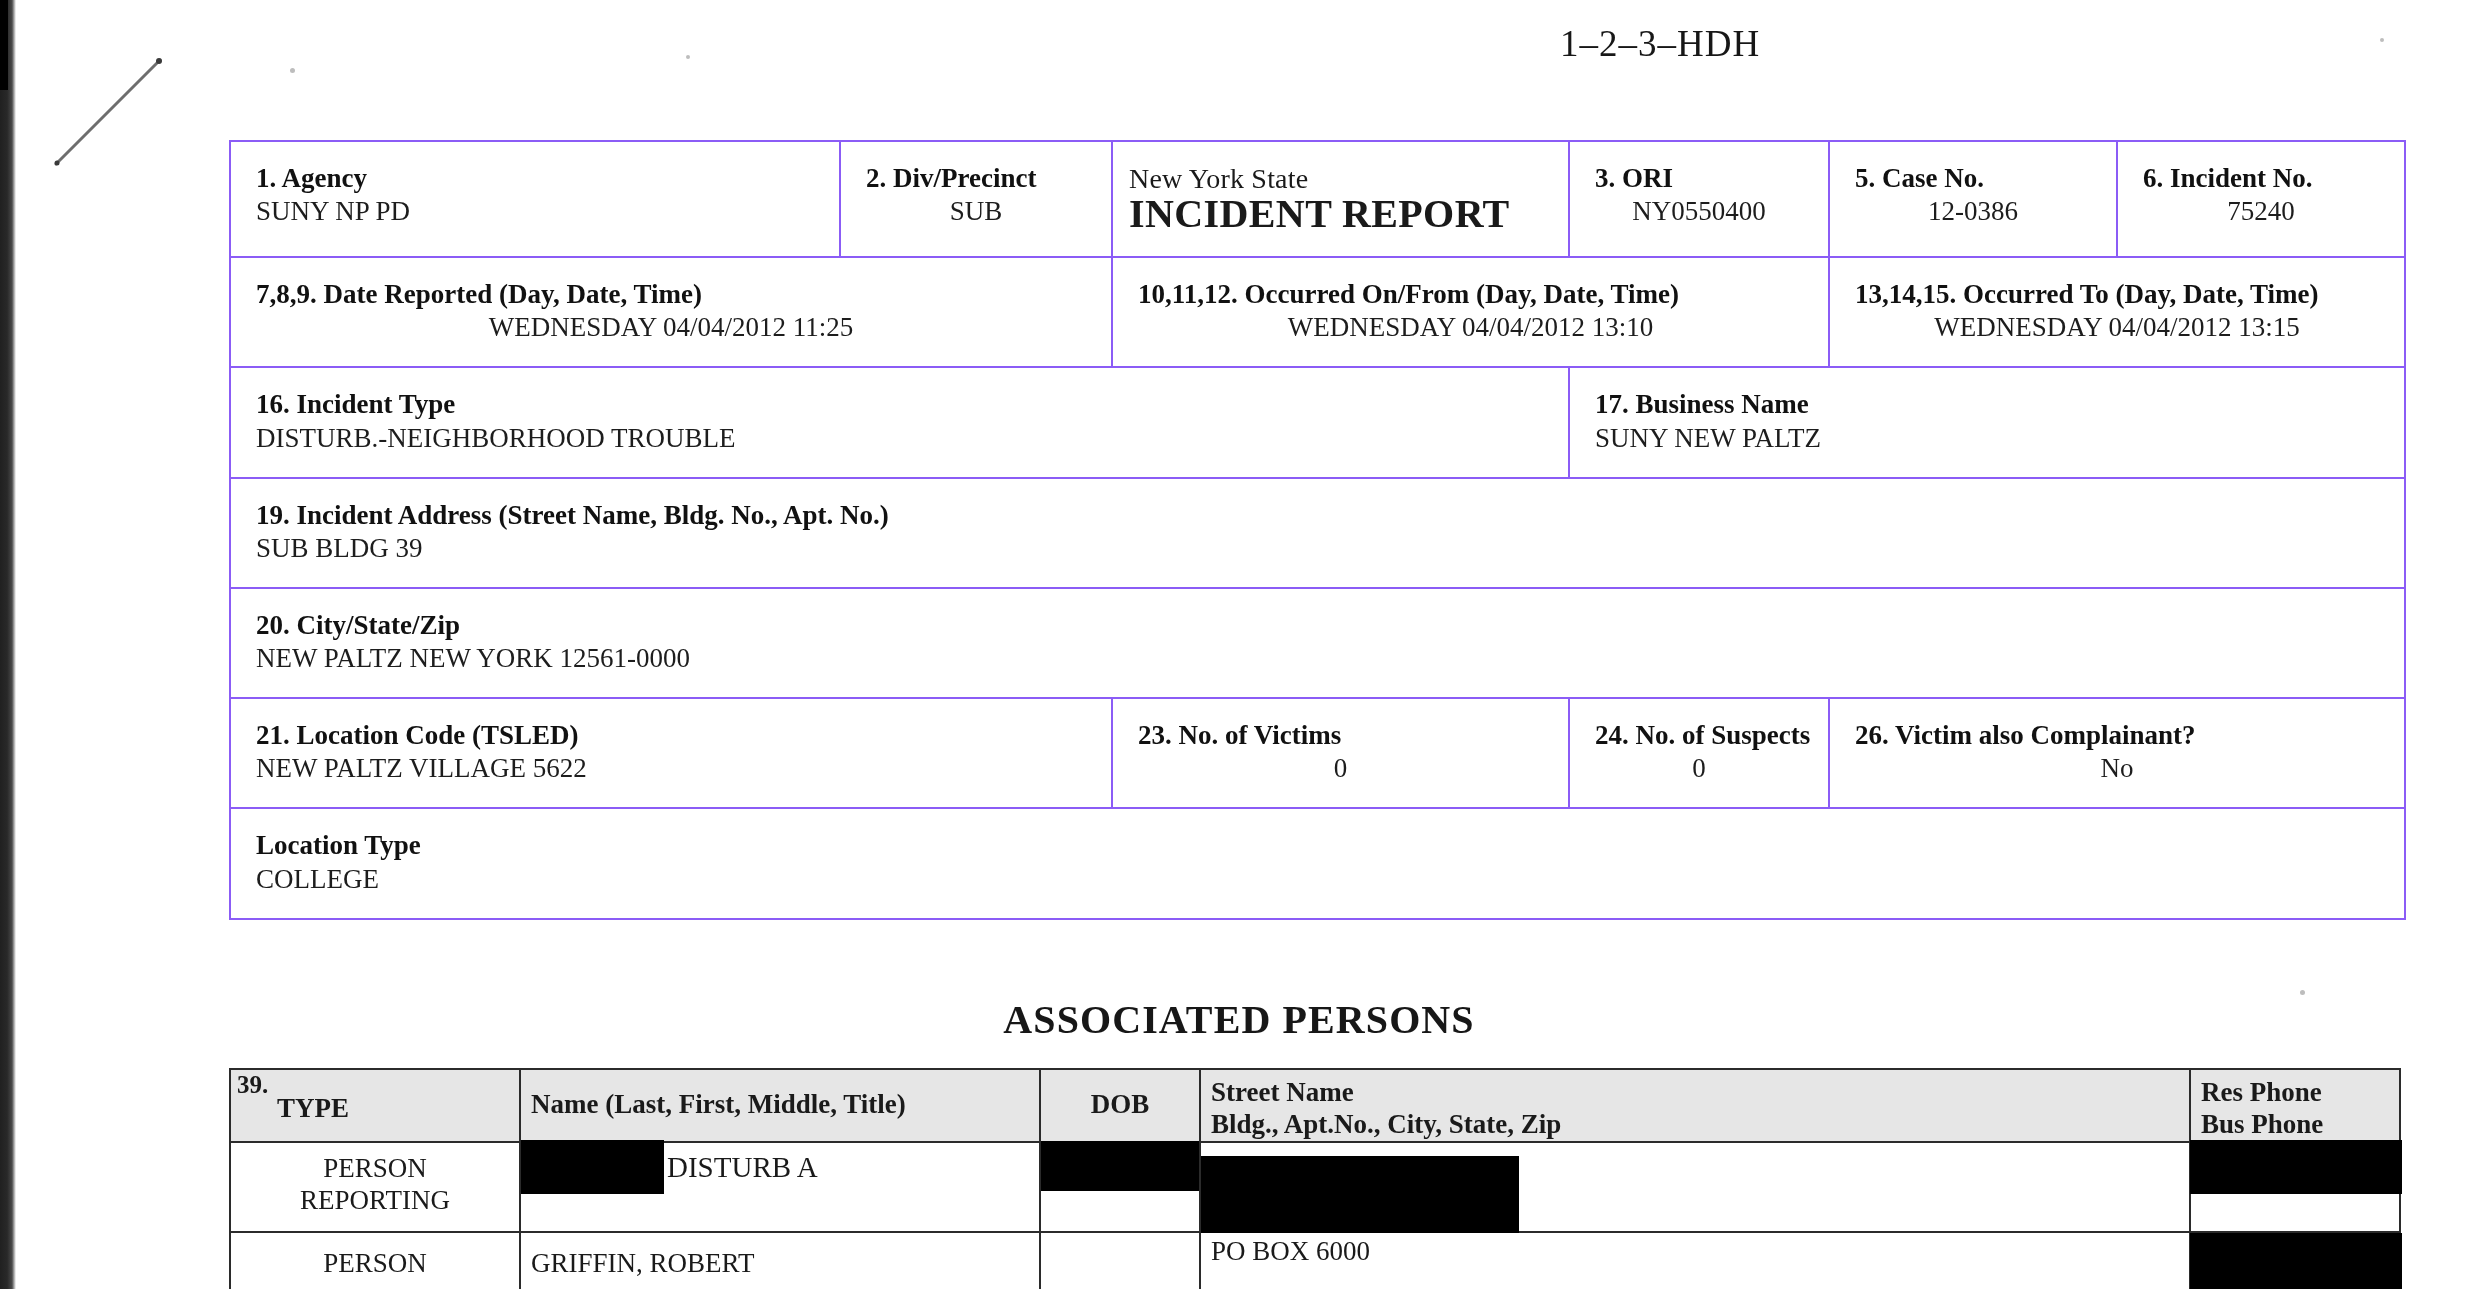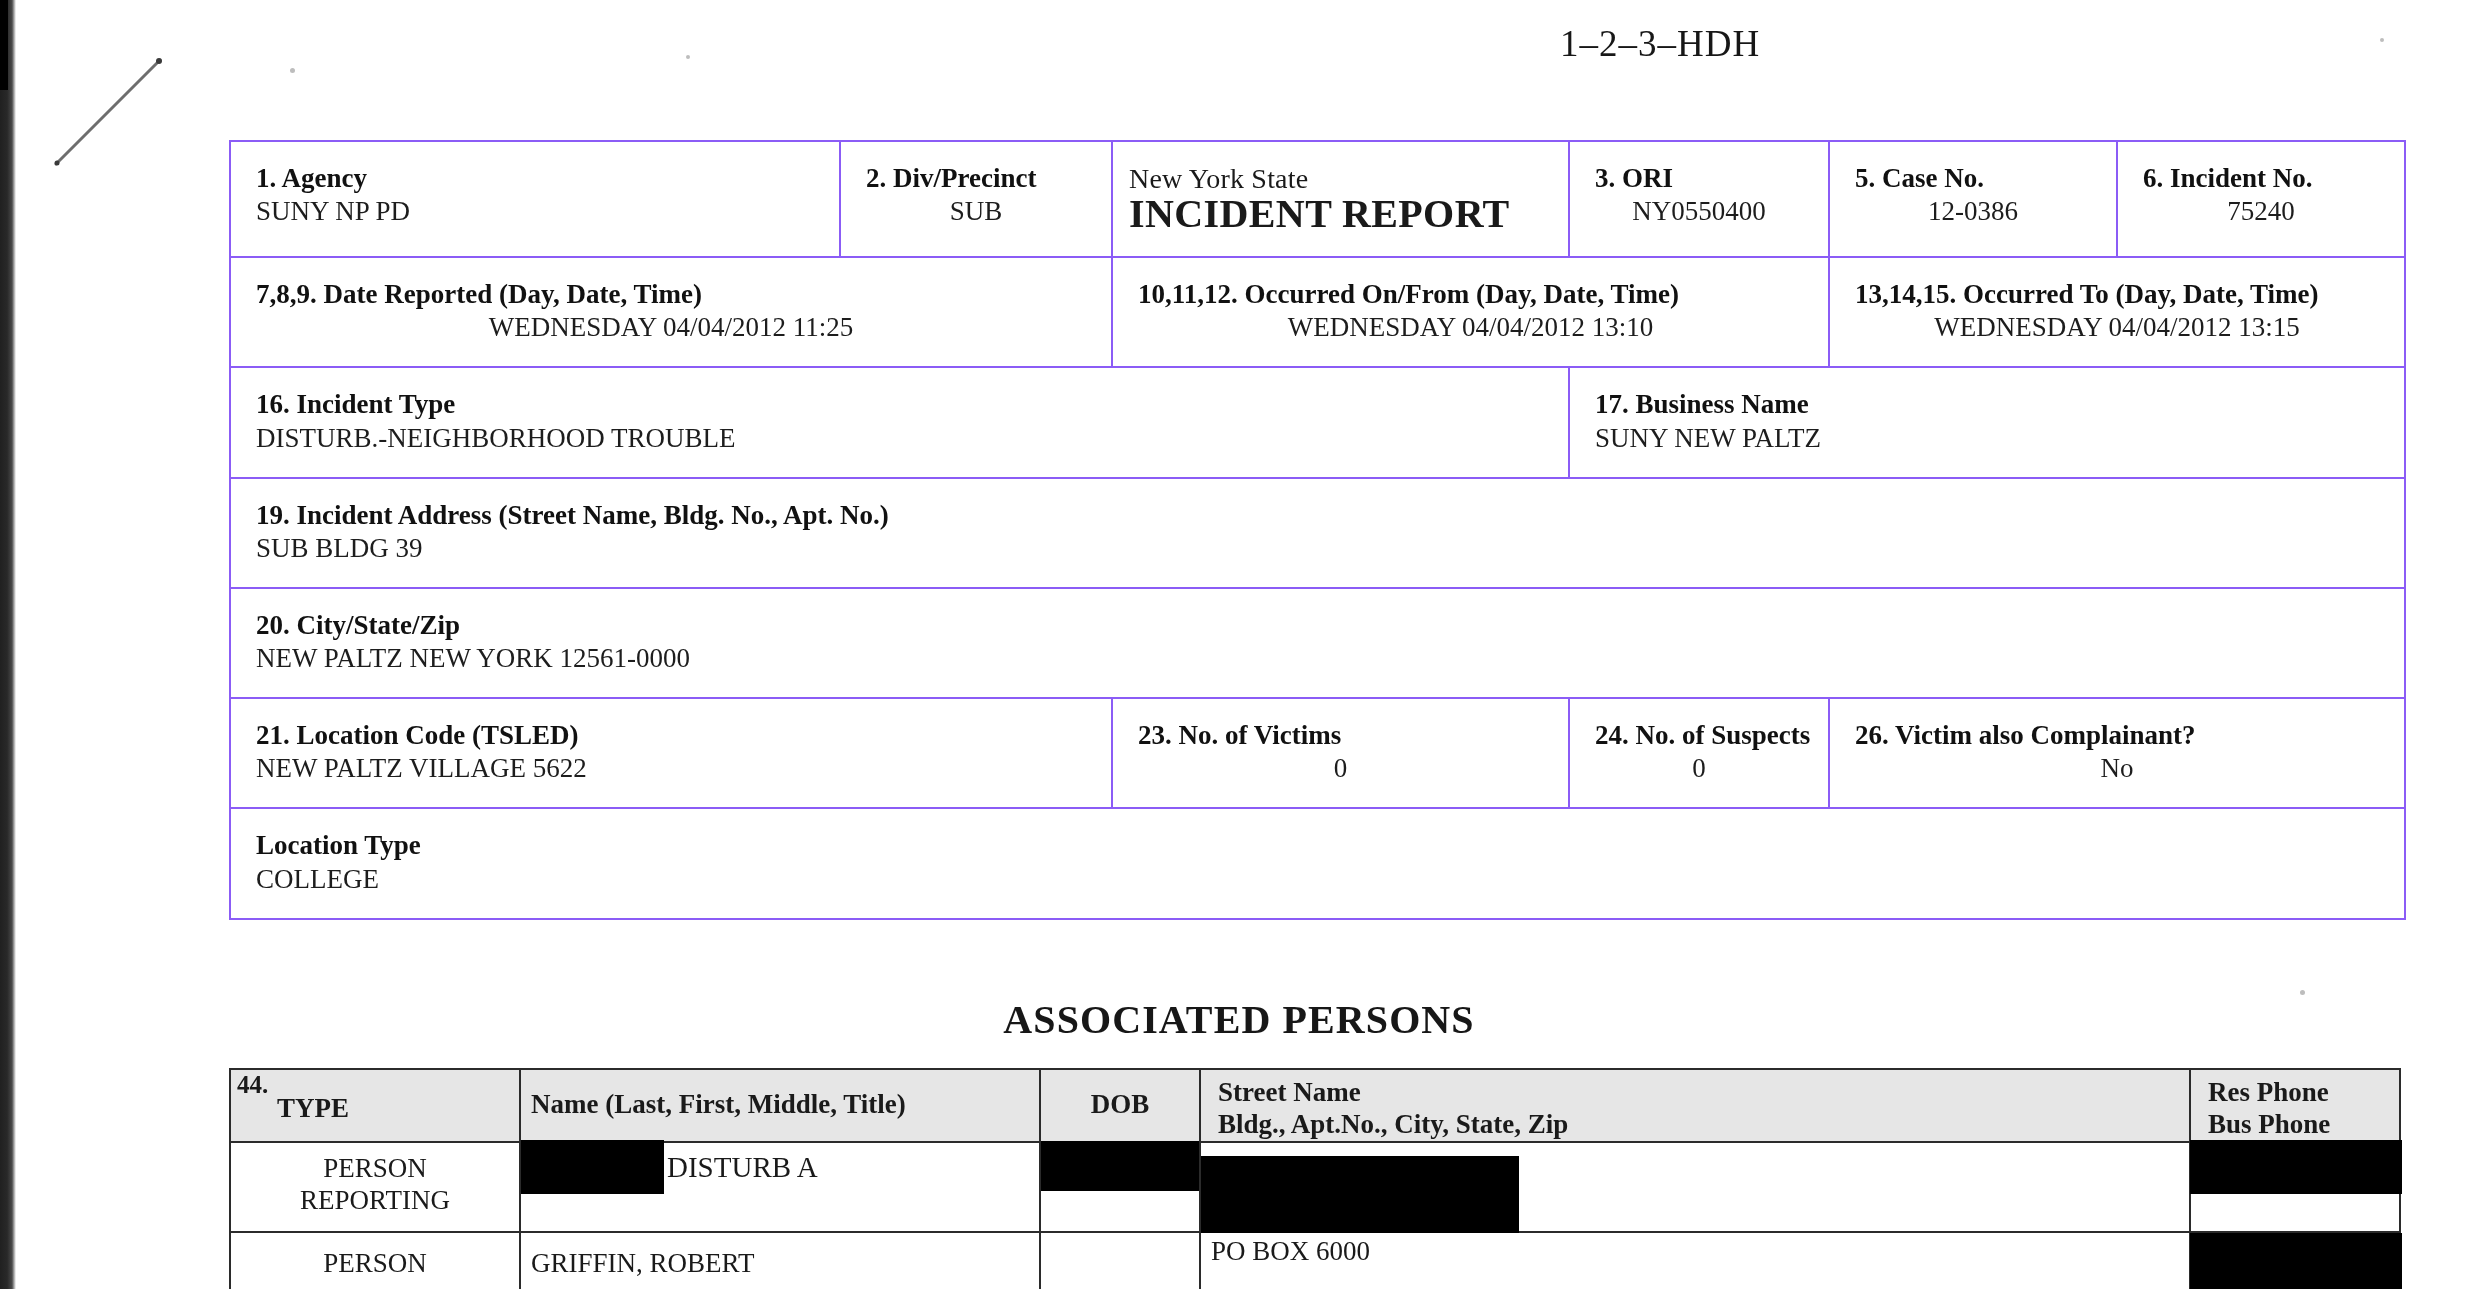--- a/index.html
+++ b/index.html
@@ -145,21 +145,21 @@
     background: #e6e6e6;
     height: 70px;
   }
   .ap-hd {
     display: block;
     font-weight: bold;
     font-size: 27px;
     line-height: 1.2;
     padding: 18px 0 0 10px;
   }
-  .ap-hd.two { padding-top: 6px; margin-left: 7px; }
+  .ap-hd.two { padding-top: 6px; }
   .ap-hd.ctr { text-align: center; padding-left: 0; }
   .ap-num {
     position: absolute;
     left: 6px; top: 1px;
     font-weight: bold;
     font-size: 25px;
   }
   .ap-hd.typed { padding: 22px 0 0 46px; }
 
   .ap-cell { height: 88px; }
@@ -318,21 +318,21 @@
     <col style="width:290px">
     <col style="width:520px">
     <col style="width:160px">
     <col style="width:990px">
     <col style="width:210px">
   </colgroup>
 
   <tbody>
       <tr class="hdr">
     <td>
-      <span class="ap-num">44.</span>
+      <span class="ap-num">39.</span>
       <span class="ap-hd typed">TYPE</span>
     </td>
     <td>
       <span class="ap-hd">Name (Last, First, Middle, Title)</span>
     </td>
     <td>
       <span class="ap-hd ctr">DOB</span>
     </td>
     <td>
       <span class="ap-hd two">Street  Name</span>

